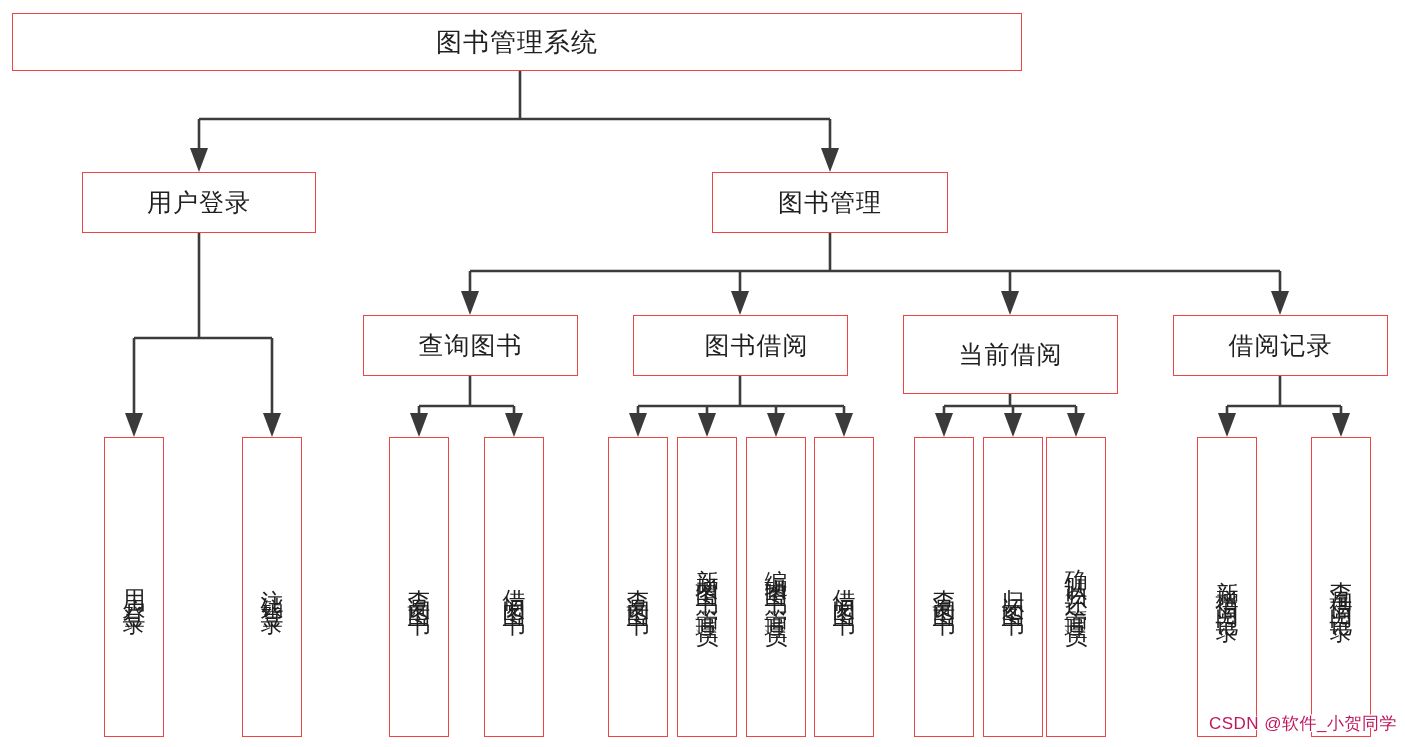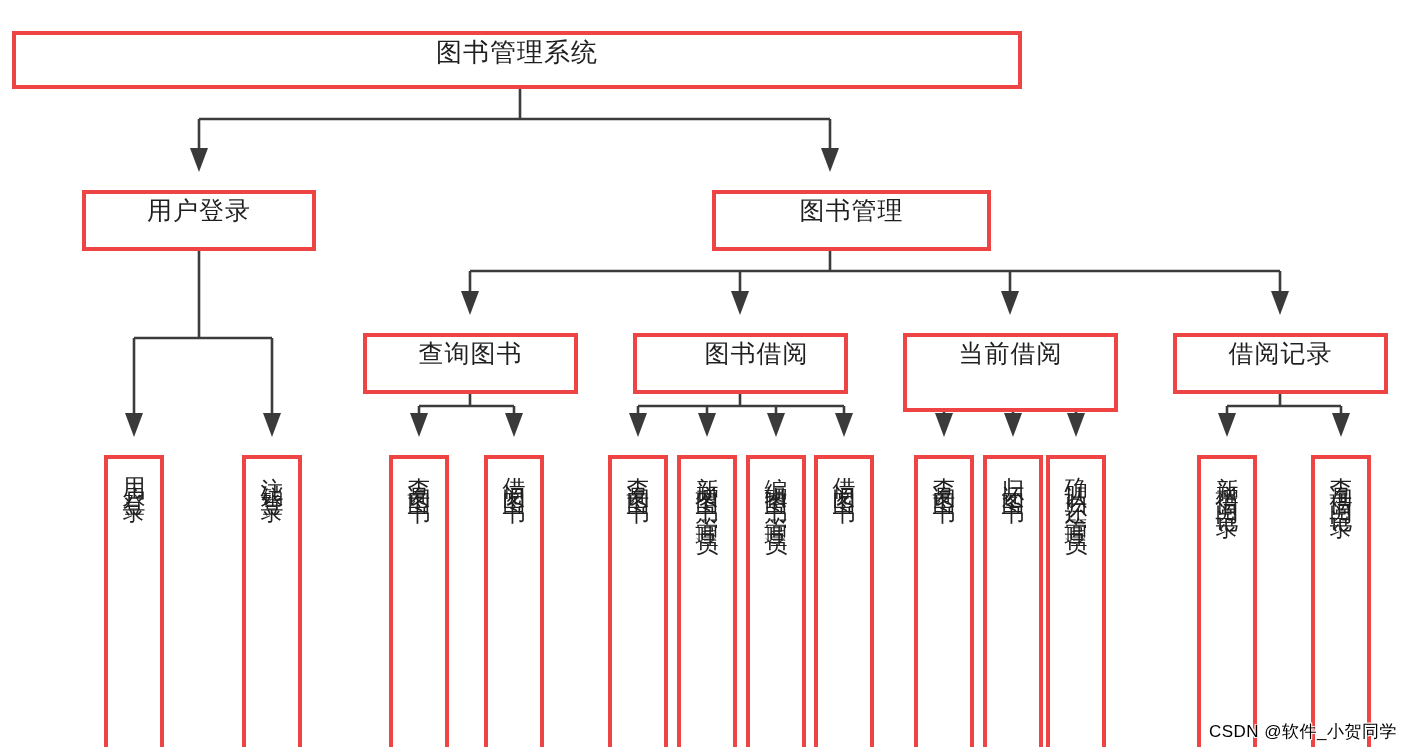--- a/index.html
+++ b/index.html
@@ -18,43 +18,43 @@
   #wires {
     position: absolute;
     left: 0;
     top: 0;
     width: 1405px;
     height: 747px;
   }
   .node {
     position: absolute;
     box-sizing: border-box;
-    border: 4px solid #ef4444;
+    border: 1px solid #ef4444;
     background: #ffffff;
     display: flex;
+    align-items: center;
     justify-content: center;
     color: #1f1f1f;
-    margin-top: 18px;
   }
   .node-root { font-size: 26px; letter-spacing: 1px; }
   .node-h   { font-size: 25px; letter-spacing: 1px; }
   .node-leaf .vtext {
     writing-mode: vertical-rl;
     text-orientation: mixed;
     font-size: 23px;
     letter-spacing: 8px;
     line-height: 1;
     white-space: nowrap;
   }
   .watermark {
     position: absolute;
     right: 8px;
-    bottom: 4px;
+    bottom: 12px;
     font-size: 17px;
-    color: #000000;
+    color: #be185d;
     letter-spacing: 0.5px;
     text-shadow: 1px 1px 0 #ffffff, -1px -1px 0 #ffffff, 1px -1px 0 #ffffff, -1px 1px 0 #ffffff;
     z-index: 5;
   }
 </style>
 </head>
 <body>
 
 <div id="canvas">
 
@@ -89,21 +89,21 @@
     </g>
   </svg>
 
   <div class="node node-root" style="left:12px; top:13px; width:1010px; height:58px;">
     <span>图书管理系统</span>
   </div>
 
   <div class="node node-h" style="left:82px; top:172px; width:234px; height:61px;">
     <span>用户登录</span>
   </div>
-  <div class="node node-h" style="left:712px; top:172px; width:279px; height:61px;">
+  <div class="node node-h" style="left:712px; top:172px; width:236px; height:61px;">
     <span>图书管理</span>
   </div>
 
   <div class="node node-h" style="left:363px; top:315px; width:215px; height:61px;">
     <span>查询图书</span>
   </div>
   <div class="node node-h" style="left:633px; top:315px; width:215px; height:61px;padding-left:32px;">
     <span>图书借阅</span>
   </div>
   <div class="node node-h" style="left:903px; top:315px; width:215px; height:79px;">

